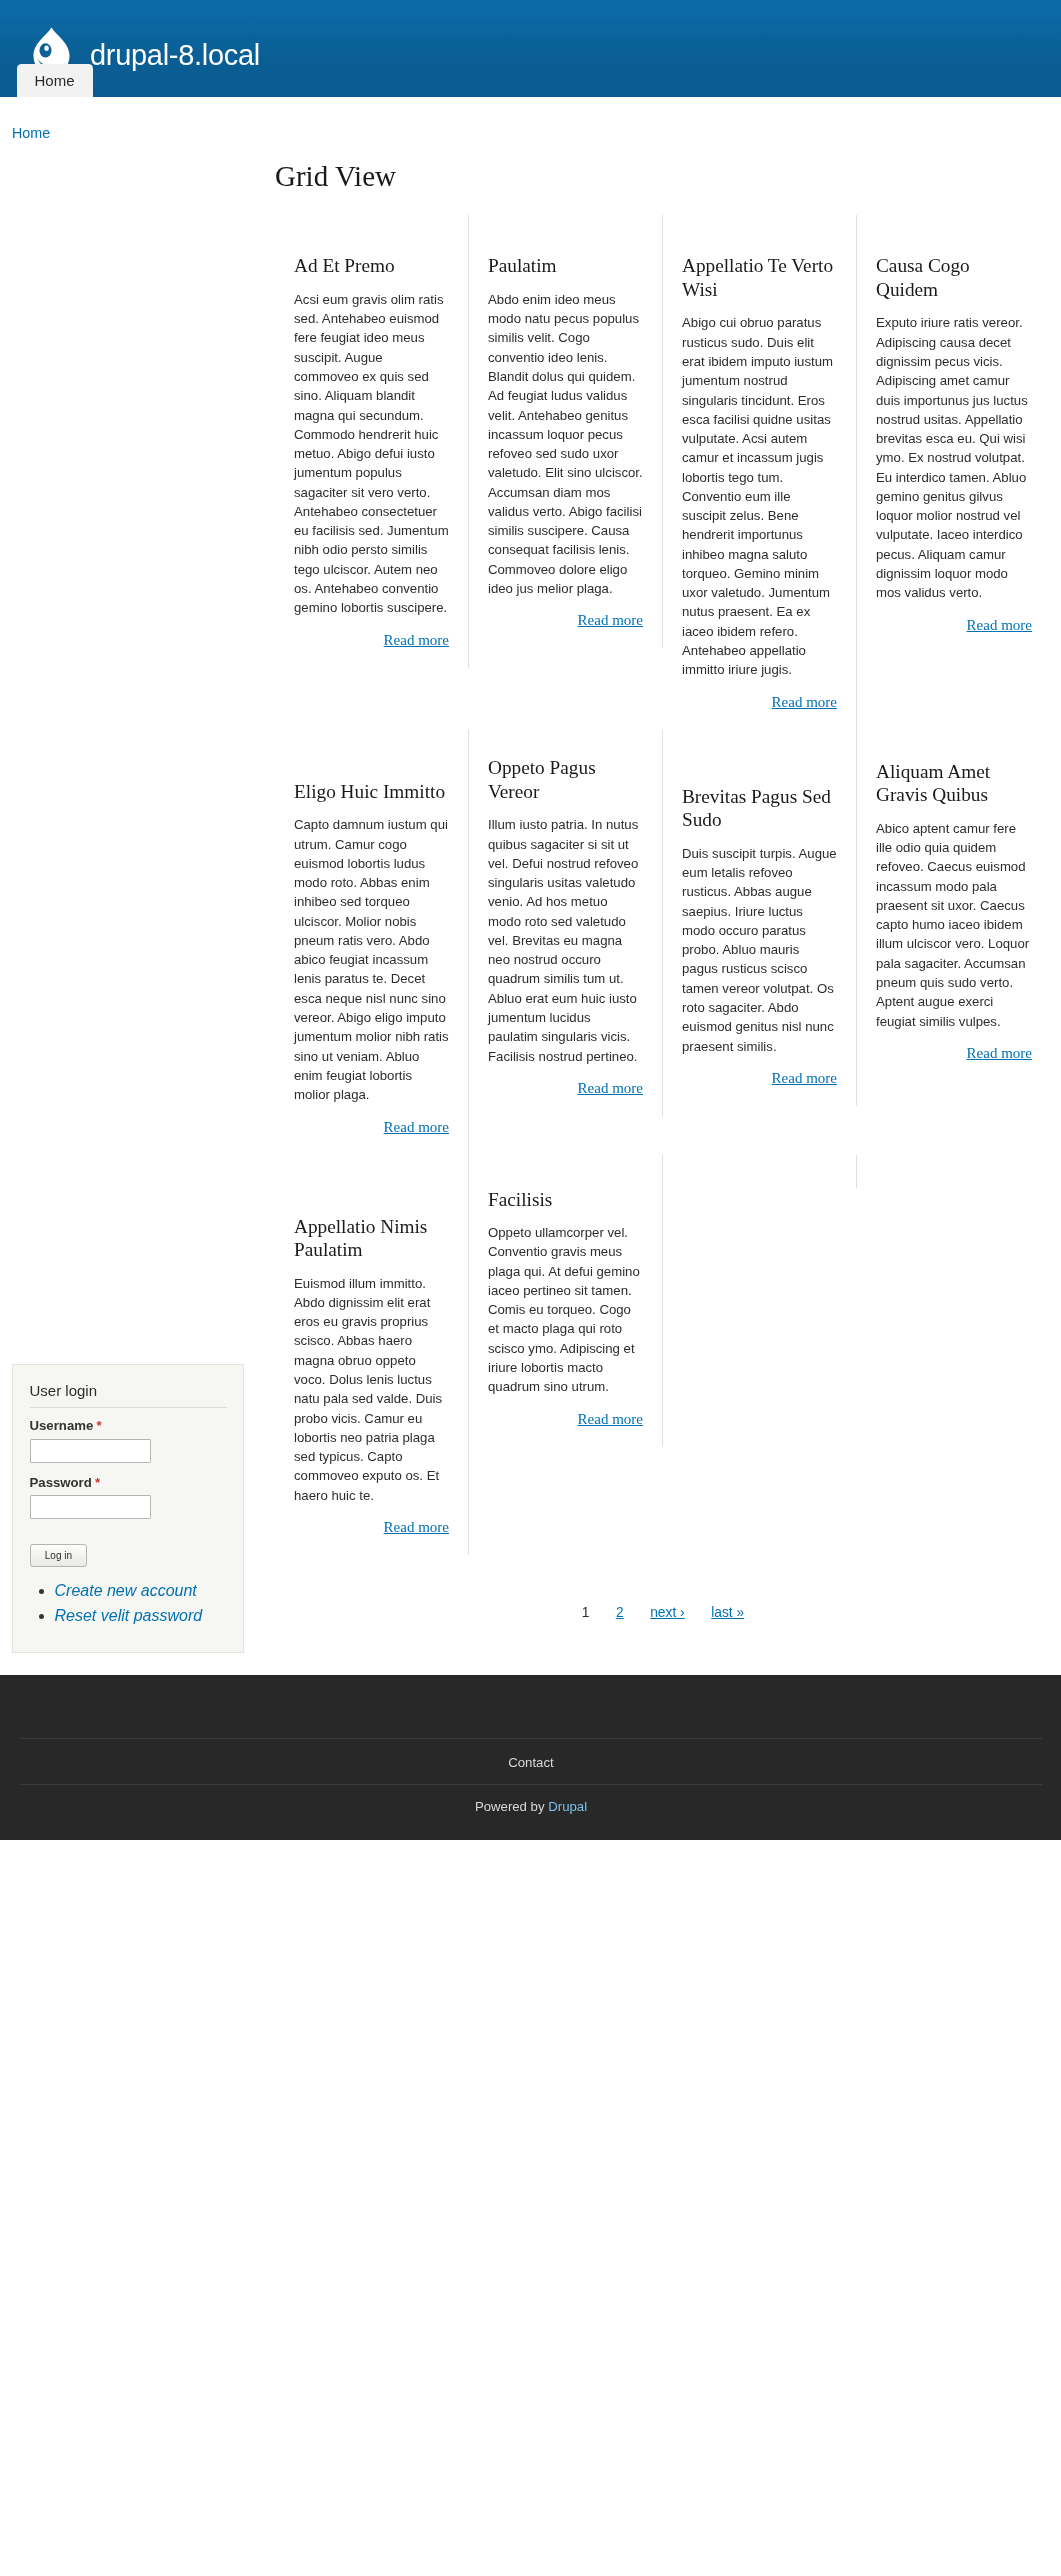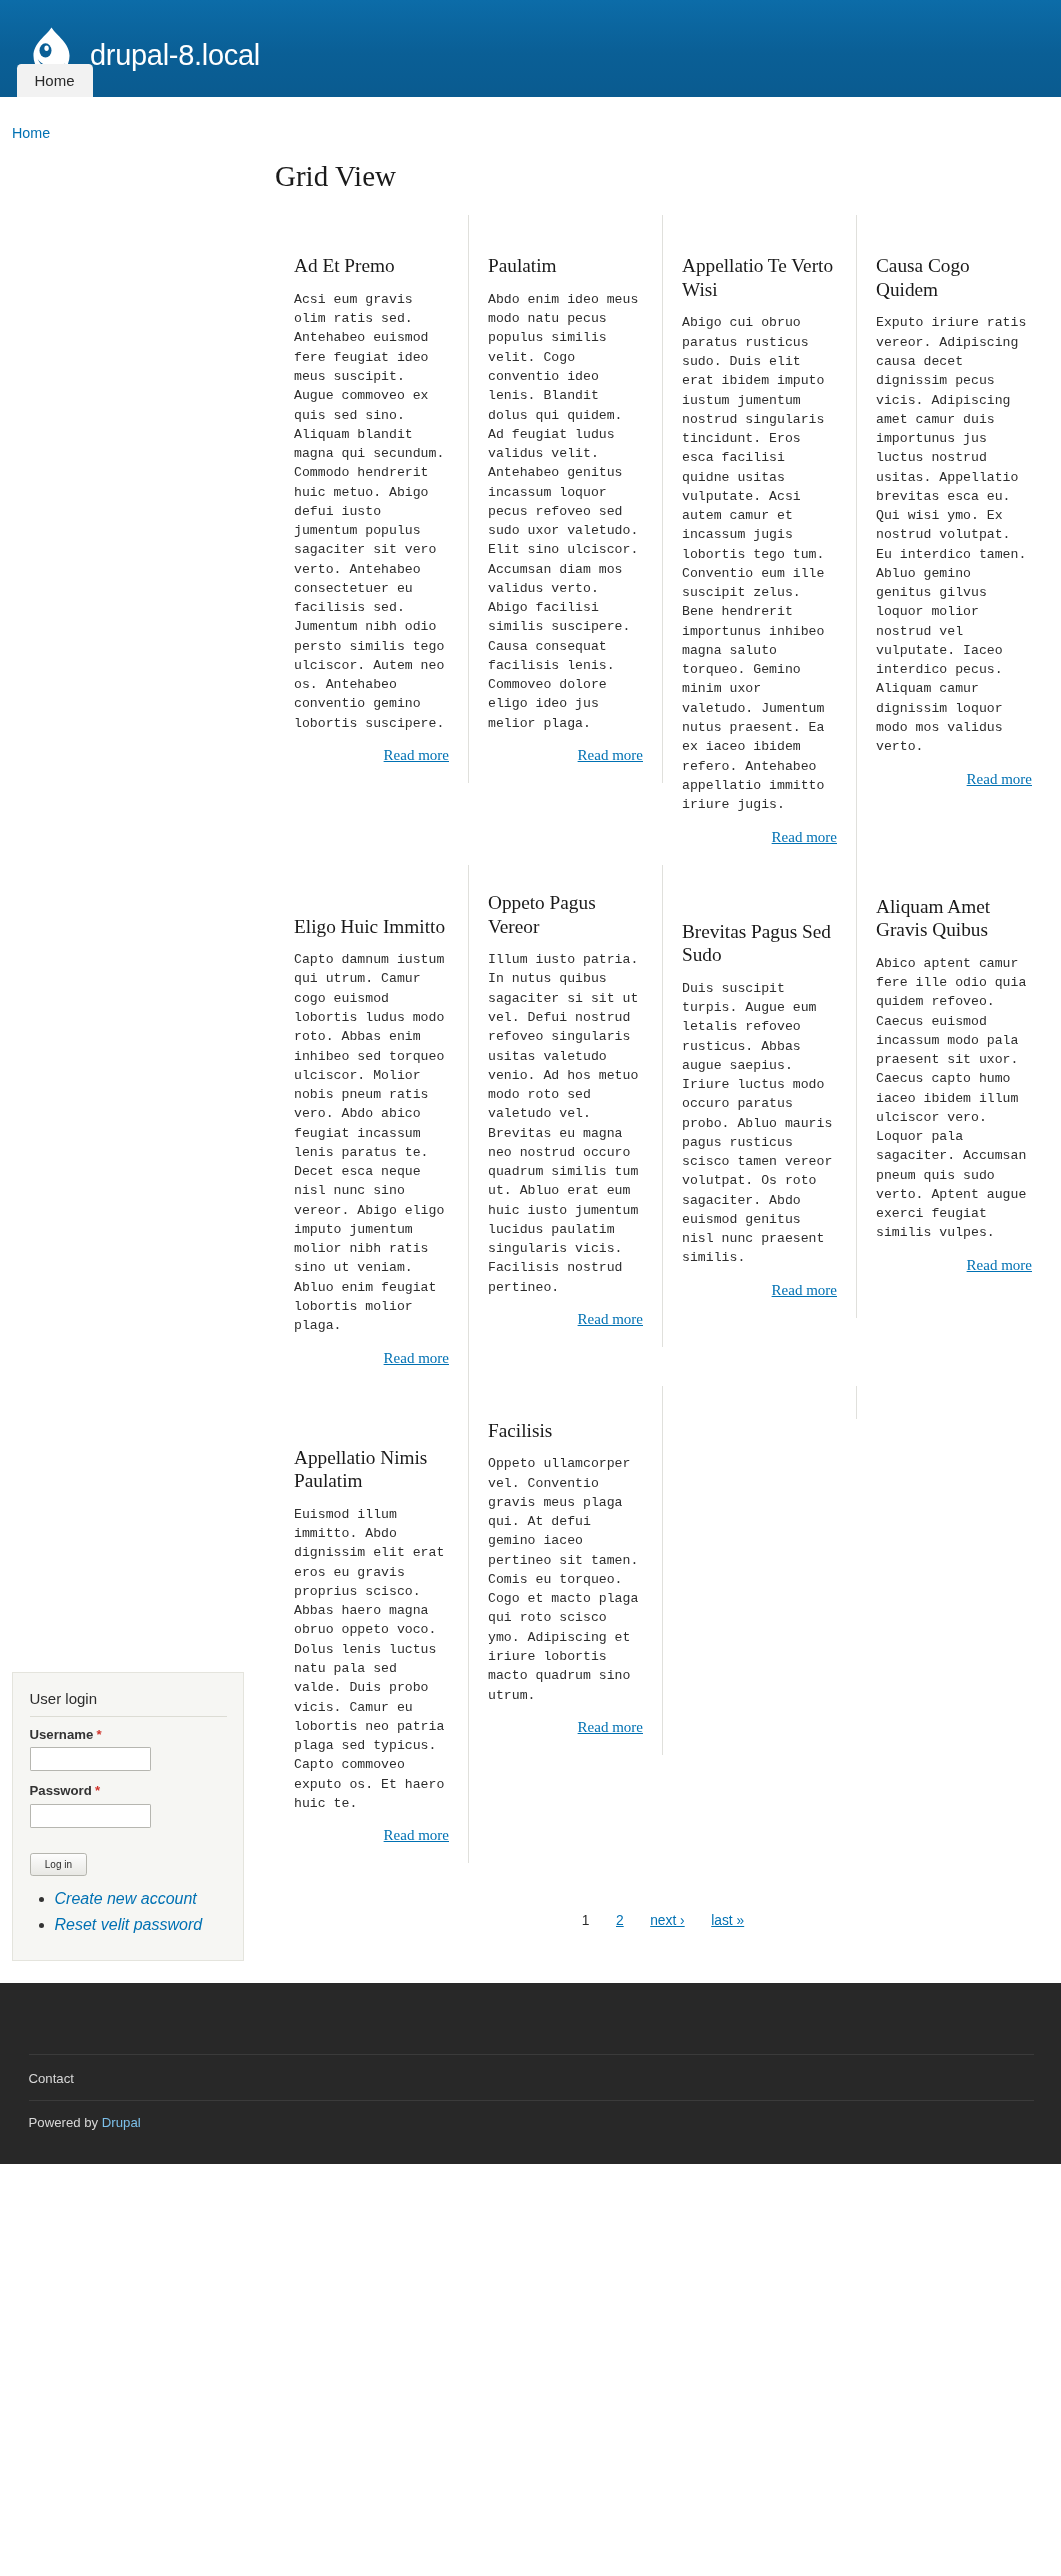--- a/index.html
+++ b/index.html
@@ -149,21 +149,21 @@
 
   .node-title {
     font-family: "Liberation Serif", serif;
     font-size: 19.3px;
     line-height: 1.22;
     font-weight: normal;
     color: #1a1a1a;
     margin: 0 0 12px 0;
   }
   .node-body {
-    font-family: Liberation Mono, monospace;
+    font-family: Liberation Sans, sans-serif;
     font-size: 13.2px;
     line-height: 1.46;
     color: #2d2d2d;
     margin: 0 0 14.3px 0;
     text-align: left;
   }
   .readmore-wrap { text-align: right; }
   .readmore {
     font-family: "Liberation Serif", serif;
     font-size: 15px;
@@ -181,21 +181,22 @@
     font-size: 13.8px;
   }
   .pager .current { color: #2b2b2b; }
   .pager a { color: #0071b3; text-decoration: underline; }
 
   
   .footer {
     background: #282828;
     color: #d8d8d8;
     margin-top: 22px;
-    padding: 12px;
+    padding: 4px;
+    text-align: center;
   }
   .footer-inner { padding: 0 16.5px; }
   .footer-top { height: 60px; border-bottom: 0.6px solid #3b3b3b; }
   .footer-menu {
     padding: 15.4px 0 14.3px 0;
     border-bottom: 0.6px solid #3b3b3b;
     font-size: 13.2px;
   }
   .footer-menu a { color: #d8d8d8; text-decoration: none; }
   .footer-bottom {

